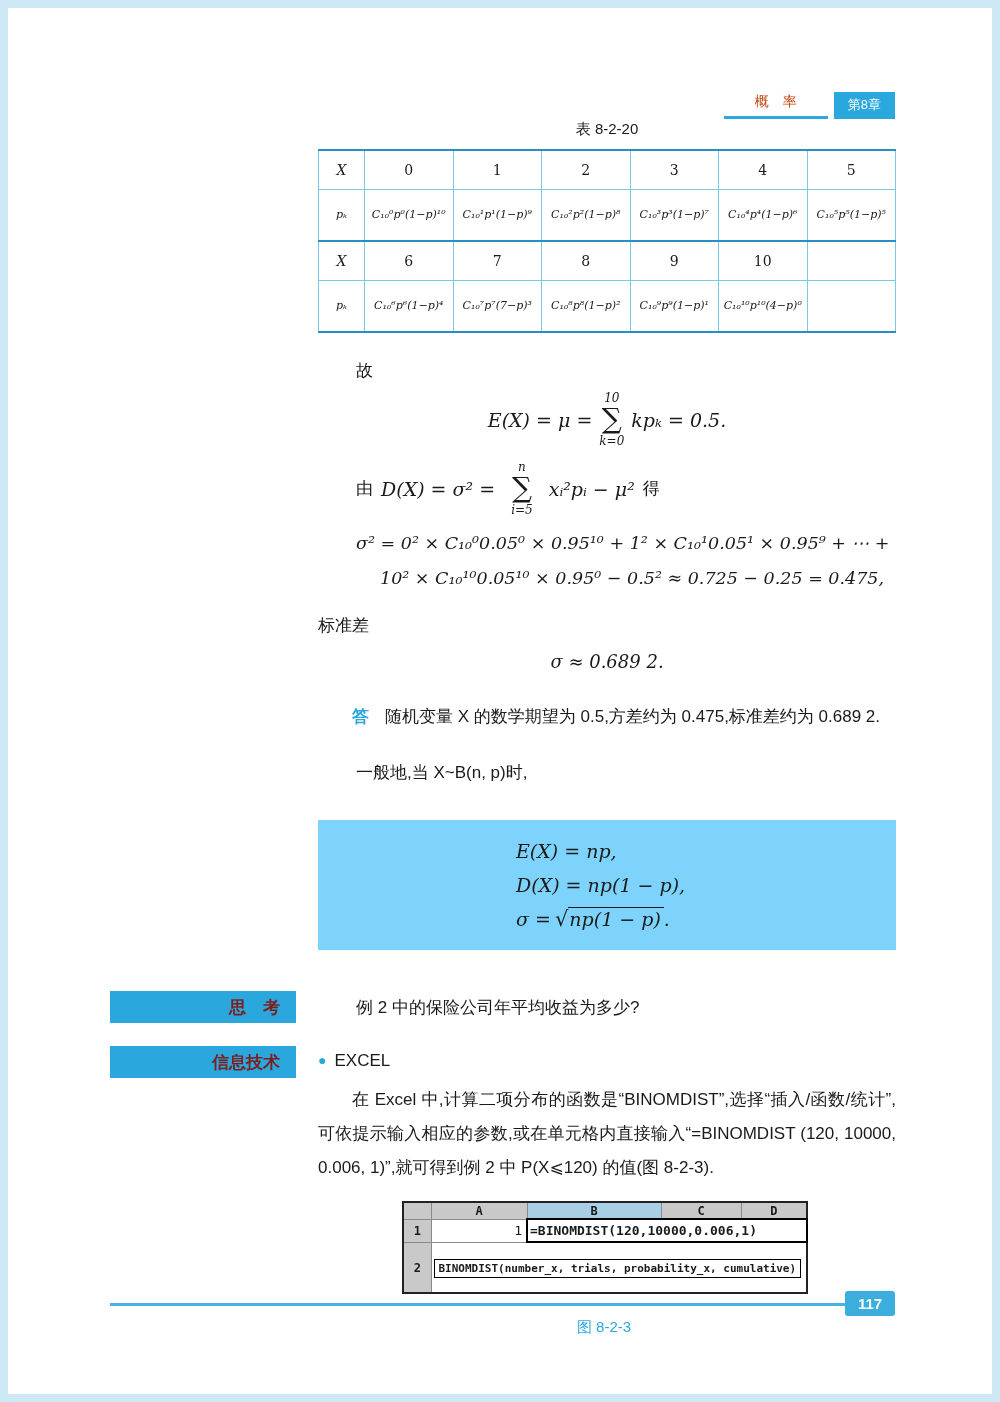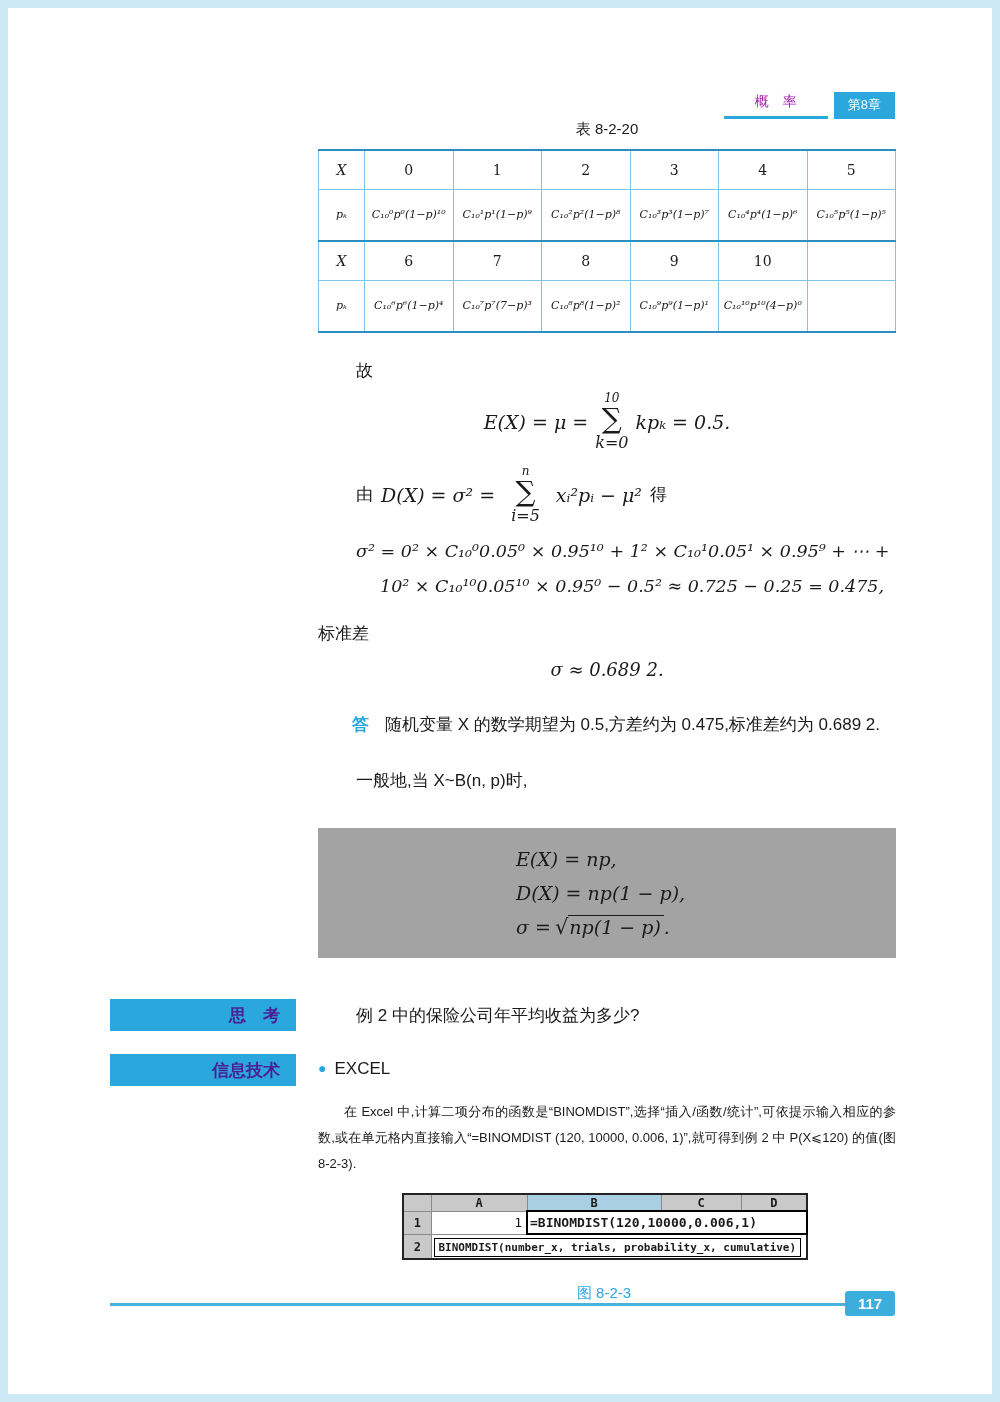--- a/index.html
+++ b/index.html
@@ -12,21 +12,21 @@
   }
   .paper {
     position:absolute; left:8px; top:8px;
     width:984px; height:1386px;
     background:#ffffff;
   }
 
   
   .header { position:absolute; top:84px; right:97px; display:flex; align-items:flex-end; gap:6px; }
   .subject {
-    width:104px; text-align:center; font-size:14px; color:#a21caf;
+    width:104px; text-align:center; font-size:14px; color:#c2410c;
     padding-bottom:5px; border-bottom:3px solid #2aa8dd;
   }
   .chapter {
     background:#2aa8dd; color:#fff; font-size:13px; padding:4px 14px 5px;
   }
 
   
   .content { position:relative; margin-left:310px; width:578px; padding-top:112px; }
 
   .tbl-title { text-align:center; font-size:15px; margin-bottom:10px; }
@@ -49,56 +49,56 @@
 
   .math { font-family:"DejaVu Serif","Liberation Serif",serif; font-style:italic; }
 
   .ex-formula {
     display:flex; justify-content:center; align-items:center;
     margin-top:10px; font-size:19px;
   }
   .sum { display:inline-flex; flex-direction:column; align-items:center; margin:0 7px; line-height:1; }
   .sum .top { font-size:12px; margin-bottom:1px; }
   .sum .sym { font-size:28px; font-style:normal; line-height:28px; }
-  .sum .bot { font-size:16px; margin-top:2px; }
+  .sum .bot { font-size:12px; margin-top:2px; }
 
   .dx-line { display:flex; align-items:center; margin-top:14px; margin-left:38px; }
   .dx-line .cn { font-size:17px; font-family:"Liberation Sans",sans-serif; font-style:normal; }
   .dx-line .math { font-size:19px; margin:0 8px; }
 
   .sigma-lines { margin-top:14px; font-size:17.5px; line-height:1.55; }
   .sigma-lines .l1 { margin-left:38px; }
   .sigma-lines .l2 { margin-left:62px; margin-top:8px; }
 
   .std-label { margin-top:22px; font-size:17px; }
   .sigma-result { text-align:center; margin-top:14px; font-size:18px; }
 
   .answer { margin-top:28px; font-size:17px; line-height:1.95; text-align:justify; text-indent:2em; }
   .answer .label { color:#2aa8dd; font-weight:bold; margin-right:16px; }
 
   .general { margin-top:28px; margin-left:38px; font-size:17px; }
 
-  .formula-box { margin-top:36px; background:#a3a3a3; padding:14px 0 14px 198px; }
+  .formula-box { margin-top:36px; background:#7dd3fc; padding:14px 0 14px 198px; }
   .fb-line { font-size:19px; line-height:34px; }
   .radical { font-style:normal; font-size:21px; margin-left:4px; }
   .radicand { border-top:1.5px solid #1a1a1a; padding:0 3px 0 1px; }
 
   .side-label {
     position:absolute; left:-208px; top:-5px; width:186px; height:32px;
-    background:#2aa8dd; color:#4c1d95; font-size:17px; font-weight:bold;
+    background:#2aa8dd; color:#7f1d1d; font-size:17px; font-weight:bold;
     display:flex; align-items:center; justify-content:flex-end;
     padding-right:16px;
   }
   .think-section { position:relative; margin-top:46px; }
   .think-text { margin-left:38px; font-size:17px; }
 
   .it-section { position:relative; margin-top:32px; }
   .excel-line { font-size:17px; }
   .excel-line .bullet { color:#2aa8dd; font-size:14px; margin-right:8px; vertical-align:1px; }
-  .it-paragraph { margin-top:20px; font-size:13px; line-height:2.0; text-align:justify; text-indent:2em; }
+  .it-paragraph { margin-top:12px; font-size:17px; line-height:2.0; text-align:justify; text-indent:2em; }
 
   
   .figure { margin-top:16px; margin-left:84px; width:404px; }
   table.sheet {
     border-collapse:collapse; width:404px; table-layout:fixed;
     border:2px solid #222;
     font-family:"DejaVu Sans Mono","Liberation Mono",monospace;
   }
   table.sheet td { border:1px solid #8a8a8a; overflow:hidden; white-space:nowrap; }
   table.sheet col.rn { width:28px; }
@@ -106,21 +106,21 @@
   table.sheet col.cb { width:134px; }
   table.sheet col.cc { width:80px; }
   table.sheet col.cd { width:66px; }
   .sheet .hdr { background:#c9c9c9; text-align:center; font-size:12px; font-weight:bold; height:17px; }
   .sheet .hdr-sel { background:#a9cfe5; }
   .sheet .rownum { background:#c9c9c9; text-align:center; font-size:12px; font-weight:bold; }
   .sheet .r1 td { height:23px; }
   .sheet .a1 { text-align:right; font-size:13px; padding-right:4px; }
   .sheet .b1 { font-size:13px; font-weight:bold; padding-left:2px; border:2px solid #000; }
   .sheet .r2 td { height:22px; }
-  .sheet .tipcell { border-left:none; padding:1px 2px; }
+  .sheet .tipcell { border-left:none; padding:14px 2px; }
   .tooltip-box {
     display:inline-block; border:1px solid #000; background:#fff;
     font-size:11px; font-weight:bold; padding:1px 4px; line-height:15px;
   }
   .figure-caption { text-align:center; color:#2aa8dd; font-size:15px; margin-top:24px; }
 
   
   .footer { position:absolute; left:102px; right:97px; top:1283px; height:28px; }
   .footer-line { position:absolute; left:0; right:0; top:12px; height:3px; background:#49b2e3; }
   .page-badge {

